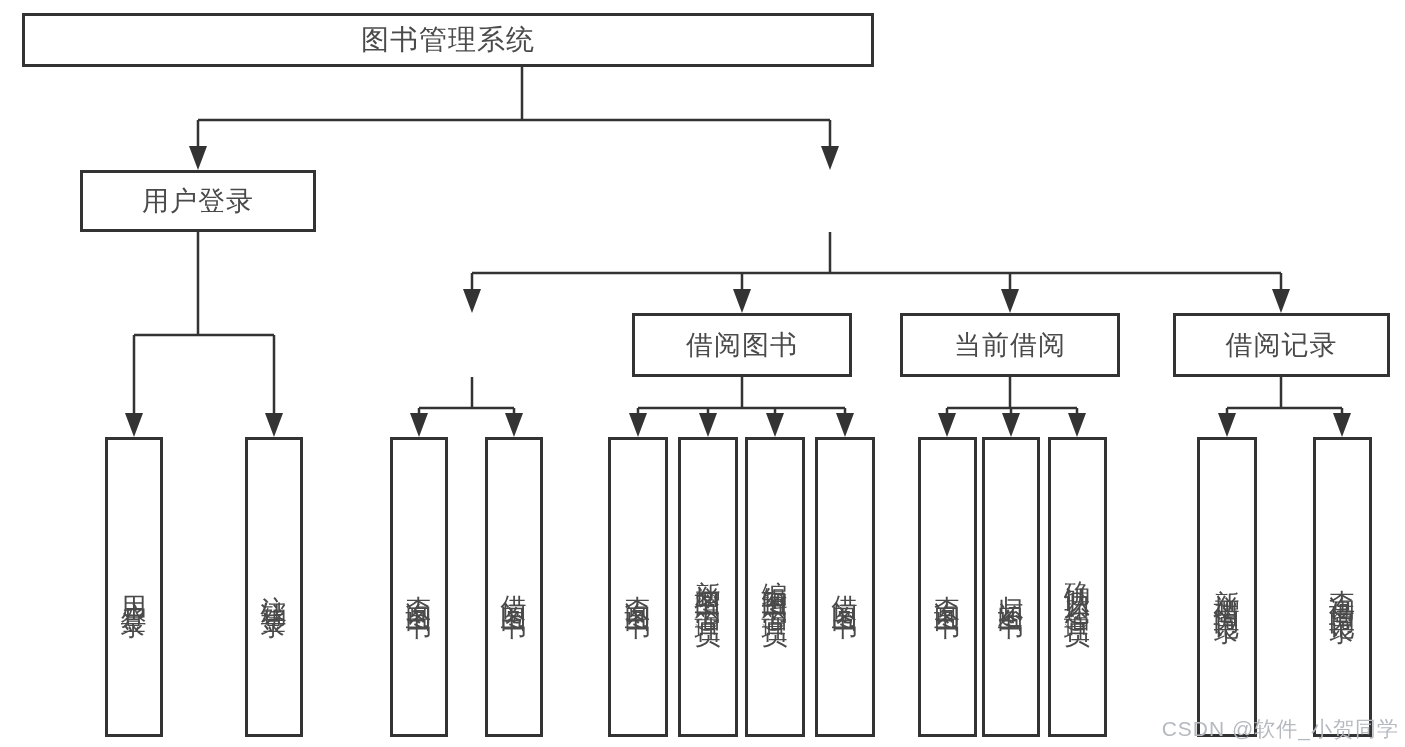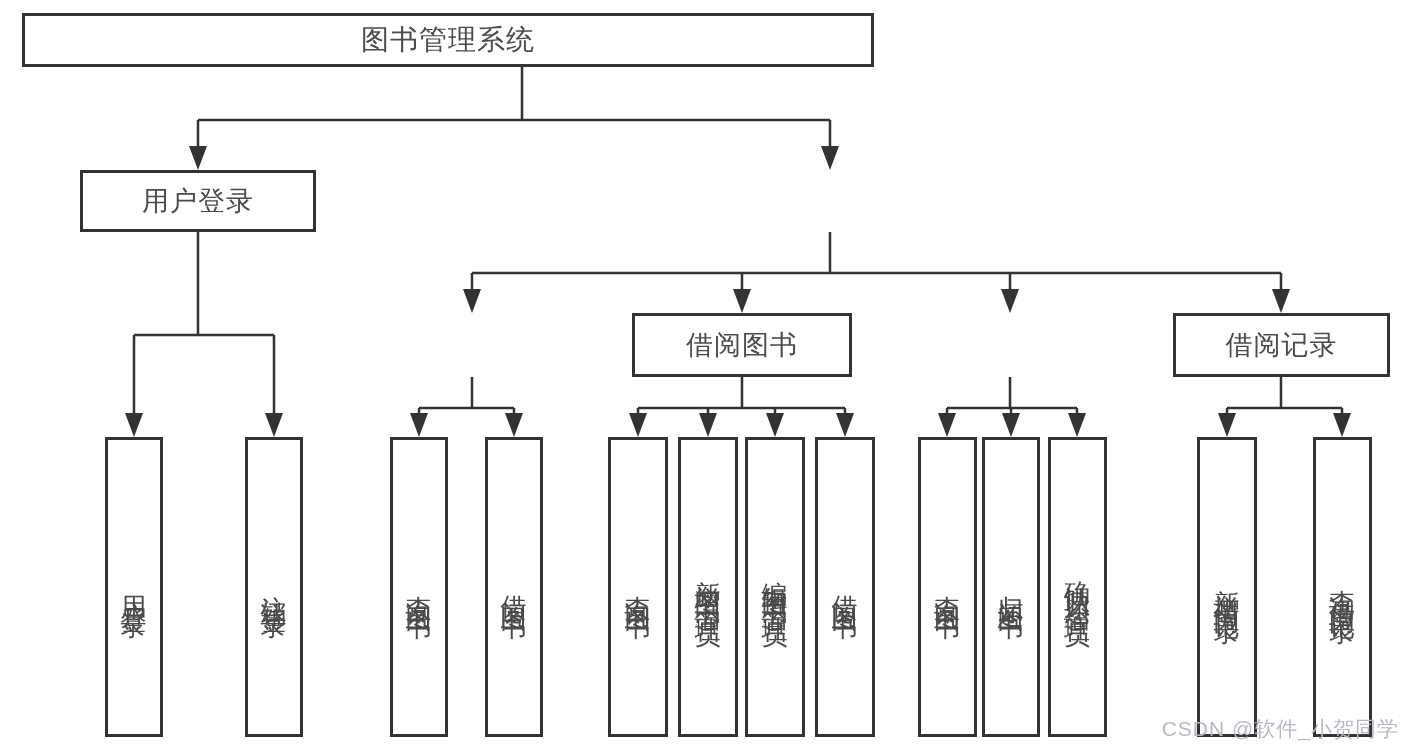--- a/index.html
+++ b/index.html
@@ -86,20 +86,21 @@
       <polygon points="1218,413 1236,413 1227,437"></polygon>
       <polygon points="1333,413 1351,413 1342,437"></polygon>
     </g>
   </svg>
 
   <div class="box hbox root" style="left:22px;top:13px;width:852px;height:54px;">图书管理系统</div>
 
   <div class="box hbox" style="left:80px;top:170px;width:236px;height:62px;">用户登录</div>
 
   <div class="box hbox" style="left:632px;top:313px;width:220px;height:64px;">借阅图书</div>
+  <div class="box hbox" style="left:900px;top:313px;width:220px;height:64px;">当前借阅</div>
   <div class="box hbox" style="left:1173px;top:313px;width:217px;height:64px;text-align:center;">借阅记录</div>
 
   <div class="box vbox" style="left:105px;top:437px;width:58px;height:300px;">
     <span class="vtext">用户登录</span>
   </div>
   <div class="box vbox" style="left:245px;top:437px;width:58px;height:300px;">
     <span class="vtext">注销登录</span>
   </div>
 
   <div class="box vbox" style="left:390px;top:437px;width:58px;height:300px;">

